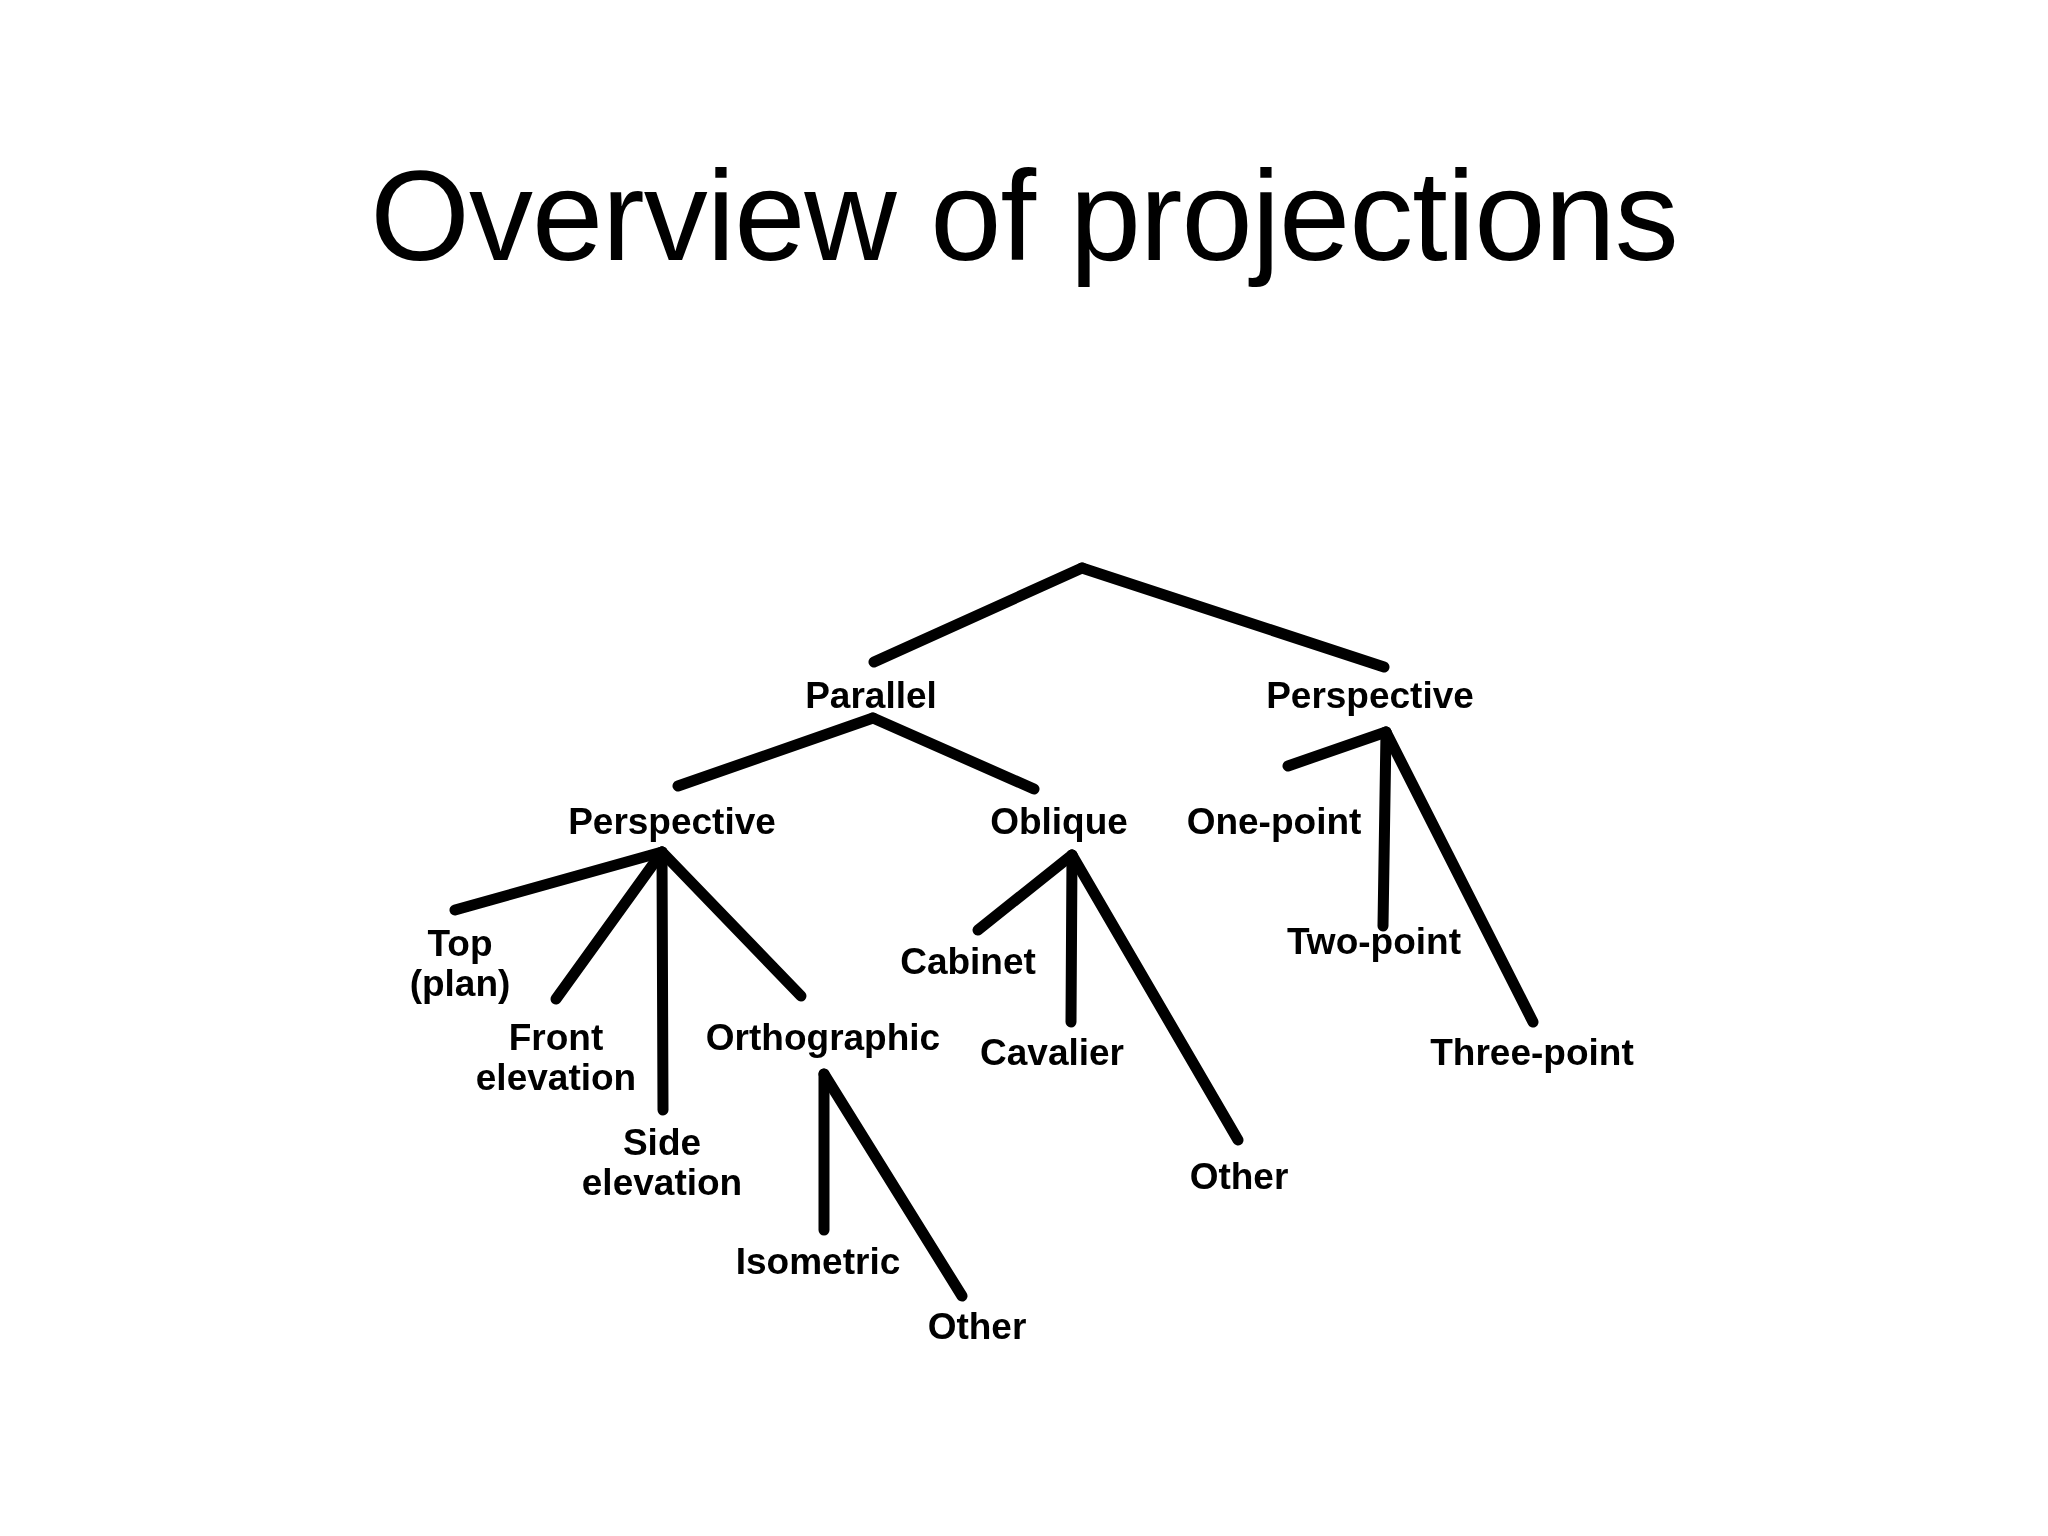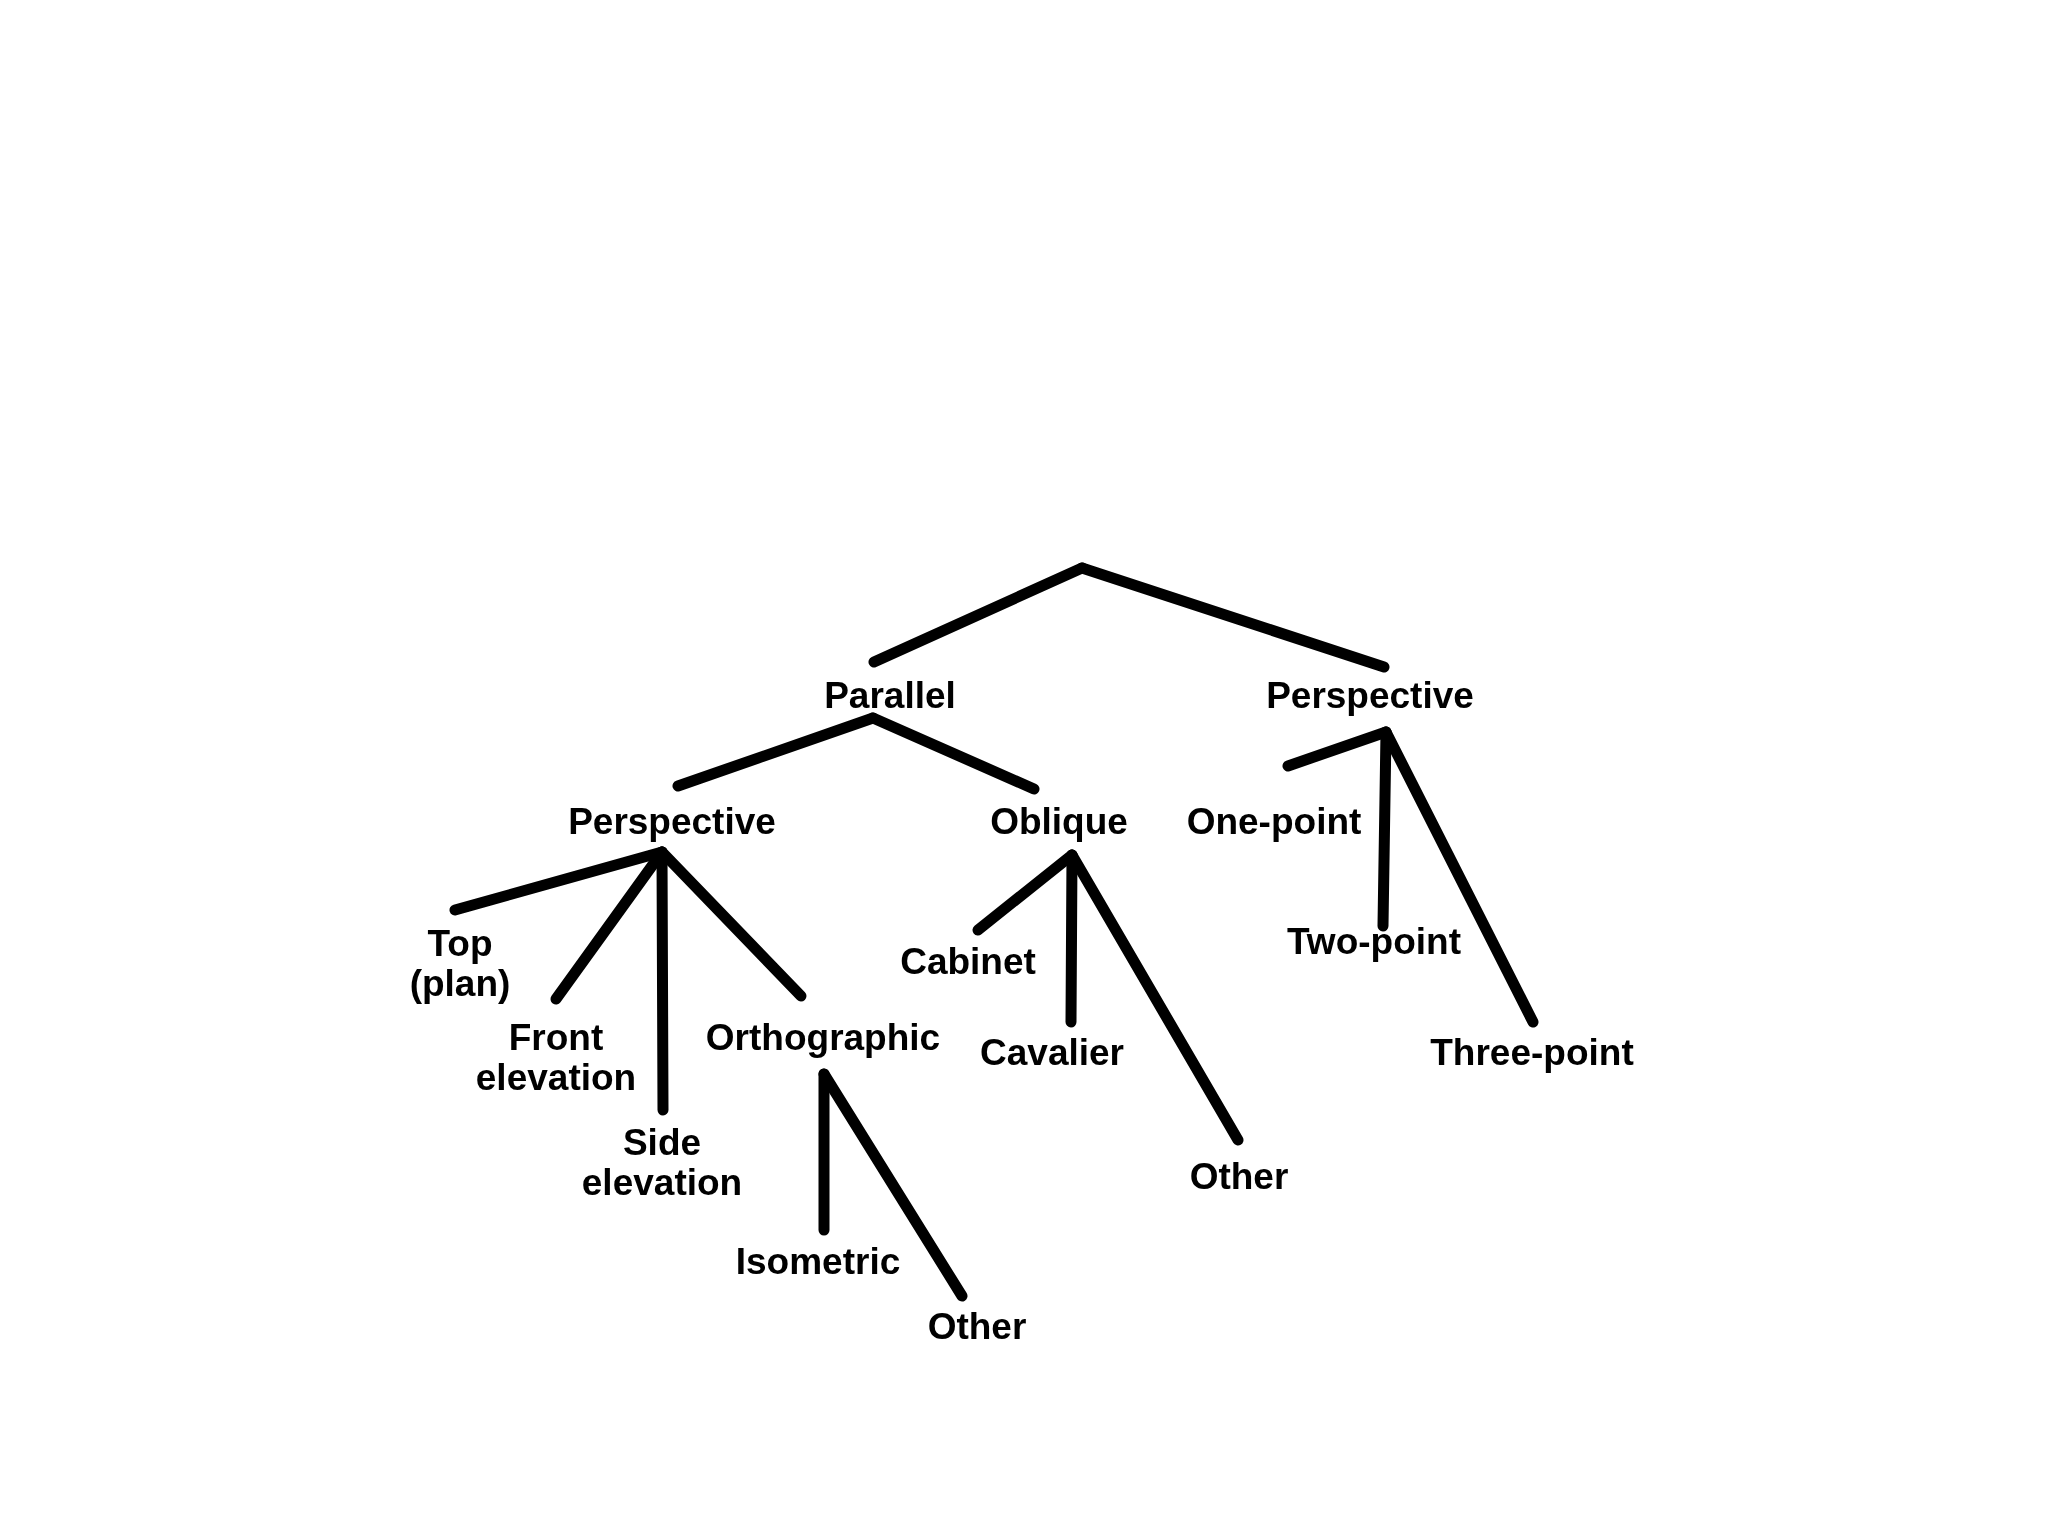--- a/index.html
+++ b/index.html
@@ -55,20 +55,21 @@
     text-align: center;
     transform: translateX(-50%);
   }
   .node.multi { white-space: pre-line; }
 </style>
 </head>
 <body>
 
 <div id="slide">
 
+  <div id="slide-title">Overview of projections</div>
 
   <div id="tree">
 
     <svg id="tree-edges" viewBox="0 0 2048 1536">
       <g stroke="#000000" stroke-width="11" stroke-linecap="round" fill="none">
 
         <path d="M 1082 568 L 874 662"></path>
         <path d="M 1082 568 L 1384 667"></path>
 
         <path d="M 873 718 L 678 786"></path>
@@ -86,21 +87,21 @@
         <path d="M 1072 855 L 1071 1022"></path>
         <path d="M 1072 855 L 1238 1140"></path>
 
         <path d="M 1386 732 L 1288 766"></path>
         <path d="M 1386 732 L 1383 926"></path>
         <path d="M 1386 732 L 1533 1022"></path>
       </g>
     </svg>
 
 
-    <div class="node" style="left:890px; top:676px;text-align:right;">Parallel</div>
+    <div class="node" style="left:871px; top:676px;text-align:right;">Parallel</div>
 
     <div class="node" style="left:1334px; top:676px;margin-left:36px;">Perspective</div>
 
     <div class="node" style="left:672px; top:802px;">Perspective</div>
 
     <div class="node" style="left:1059px; top:802px;">Oblique</div>
 
     <div class="node" style="left:1266px; top:802px;margin-left:8px;">One-point</div>
 
     <div class="node multi" style="left:460px; top:924px;">Top

